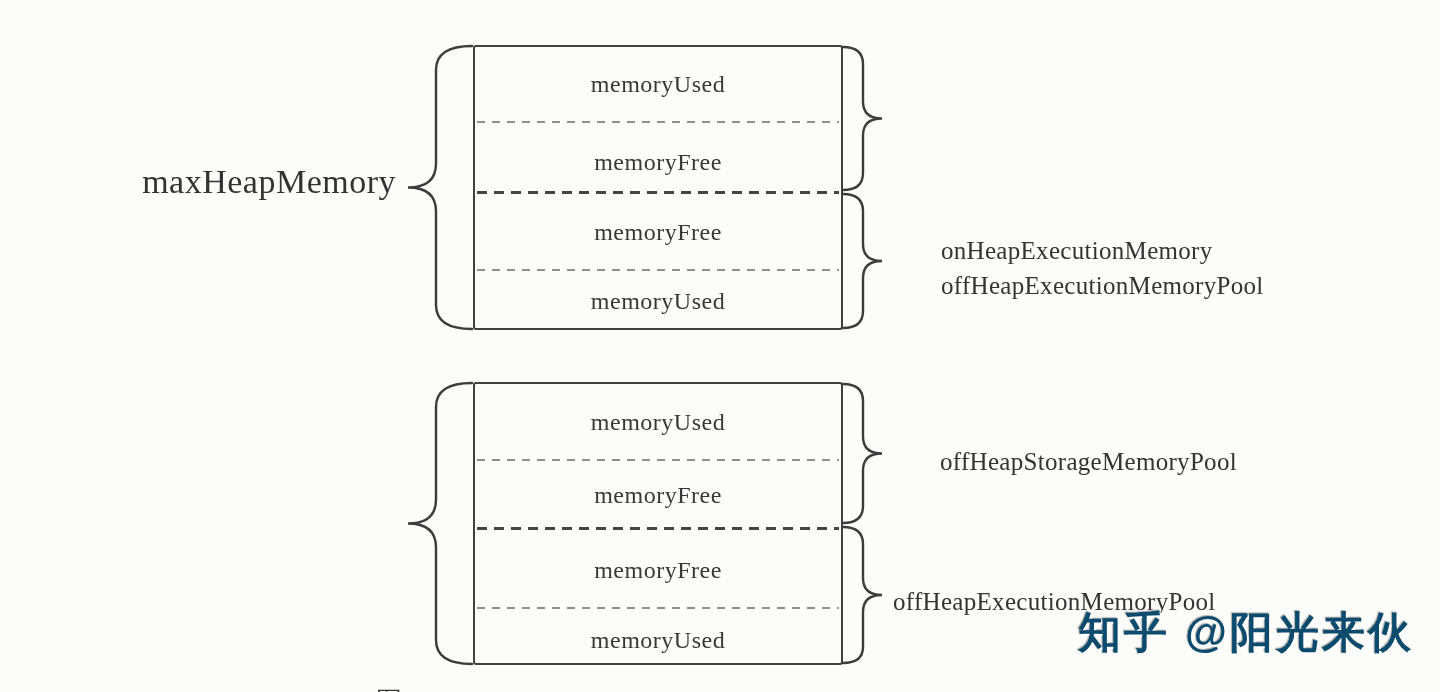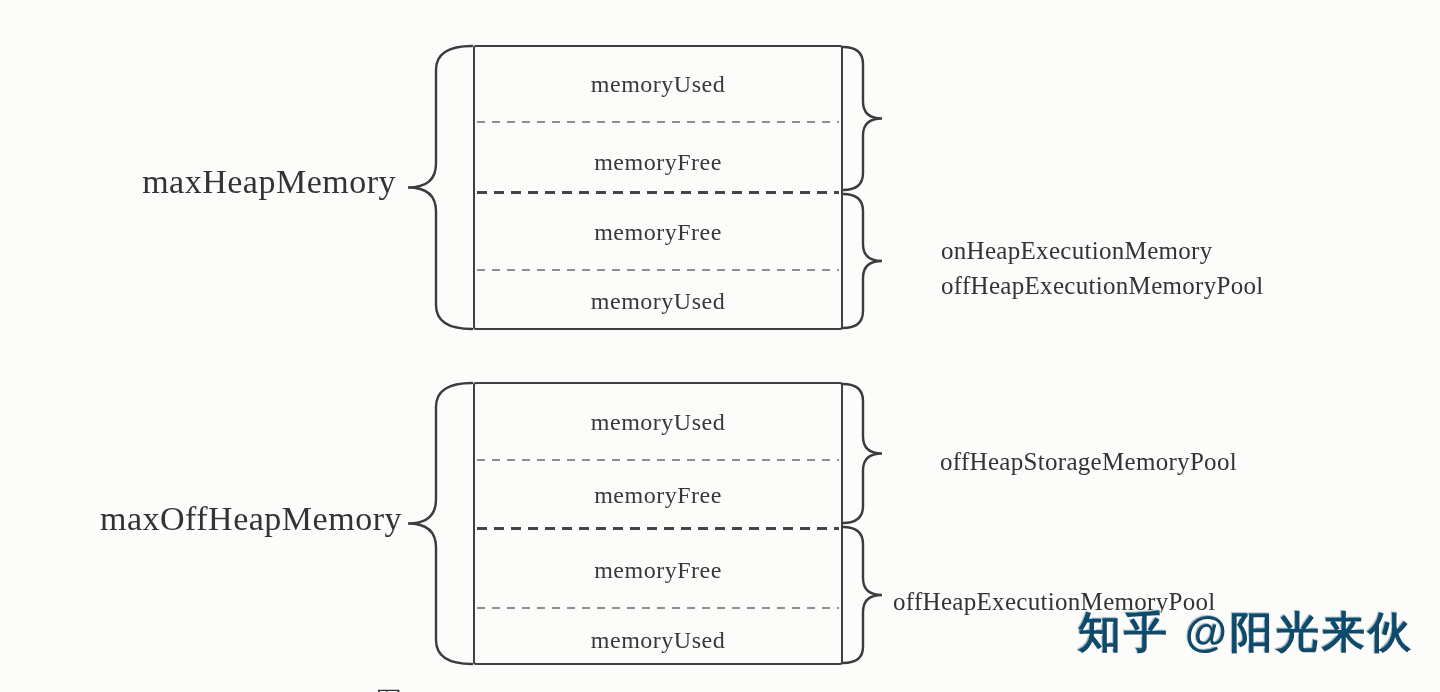--- a/index.html
+++ b/index.html
@@ -112,21 +112,20 @@
   <svg class="brace" style="left:842px; top:192px;" width="42" height="138" viewBox="0 0 42 138">
     <path d="M 1,2 Q 21,2 21,19 L 21,52 Q 21,69 40,69 Q 21,69 21,86 L 21,119 Q 21,136 1,136"></path>
   </svg>
 
 
   <div class="right-label-group" style="left:903px; top:233px;margin-left:38px;">
     <div>onHeapExecutionMemory</div>
     <div>offHeapExecutionMemoryPool</div>
   </div>
 
-  <div class="side-label" style="left:100px; width:298px; top:504px;">maxOffHeapMemory</div>
 
   <svg class="brace" style="left:406px; top:381px;" width="67" height="285" viewBox="0 0 67 285">
     <path d="M 66,2 Q 30,2 30,26 L 30,118.5 Q 30,142.5 2,142.5 Q 30,142.5 30,166.5 L 30,259 Q 30,283 66,283"></path>
   </svg>
 
   <div class="diagram-box" style="left:473px; top:382px; width:370px; height:283px;">
     <div class="cell-label" style="top:23px;">memoryUsed</div>
     <div class="dash-light" style="top:75px;"></div>
     <div class="cell-label" style="top:96px;">memoryFree</div>
     <div class="dash-heavy" style="top:143px;"></div>

